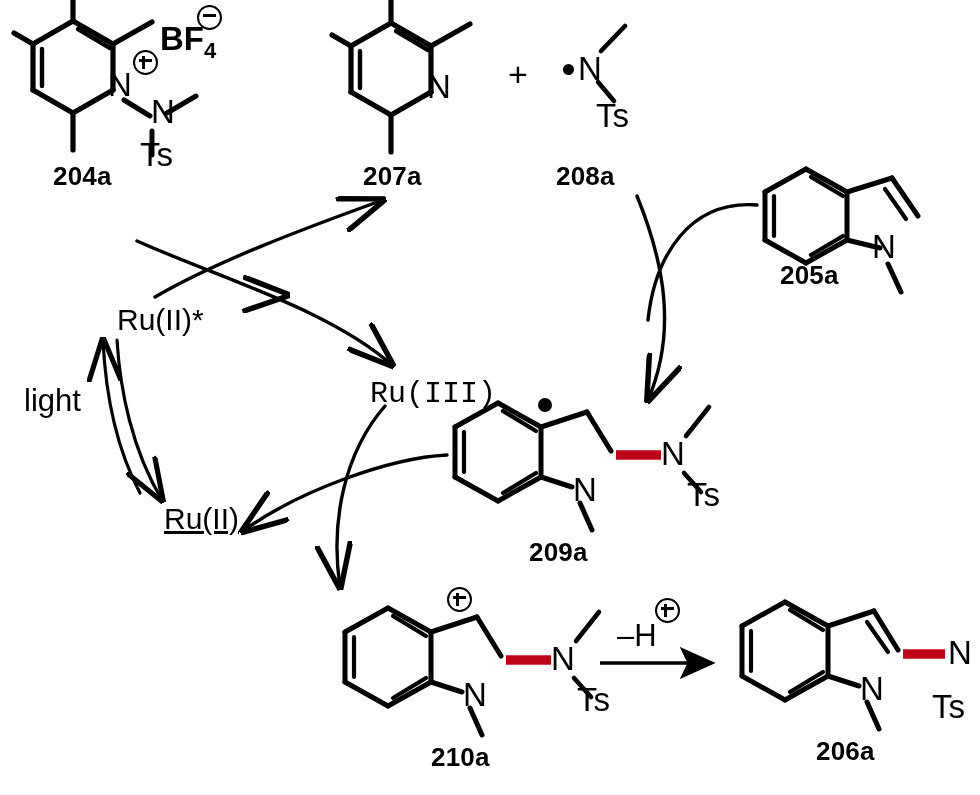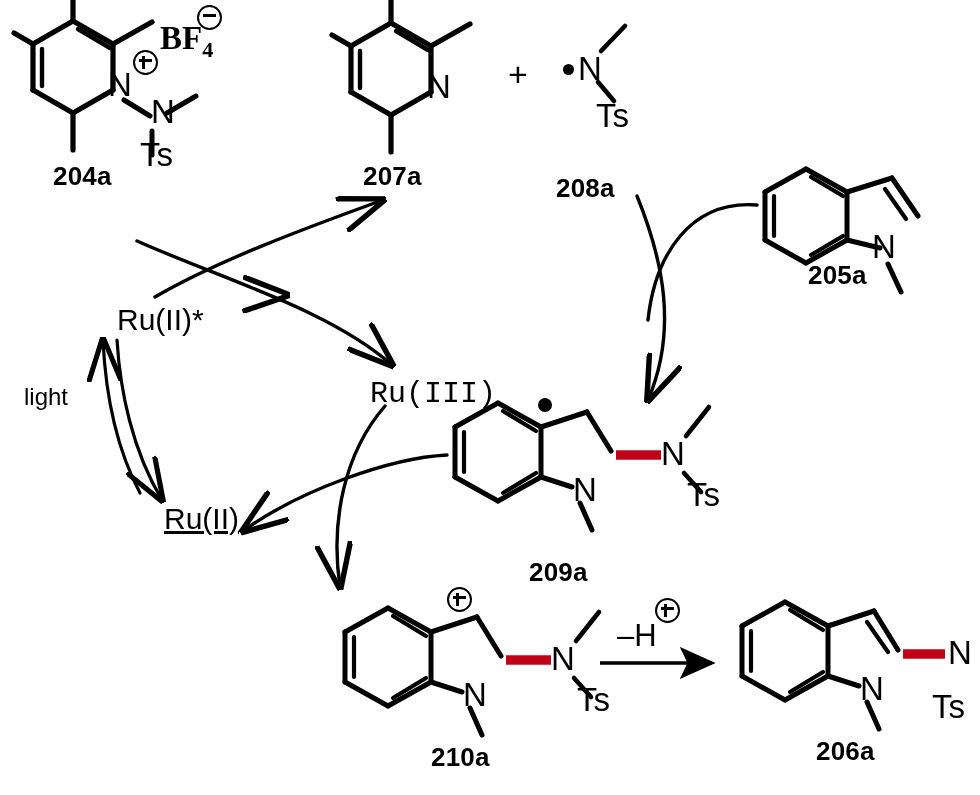--- a/index.html
+++ b/index.html
@@ -36,32 +36,31 @@
     letter-spacing: 0.2px;
   }
   .atom {
     font-size: 33px;
   }
   .ru {
     font-size: 30px;
     margin-left: 16px;
   }
   .light {
-    font-size: 24px;
+    font-size: 31px;
   }
   .plus-sign {
     font-size: 34px;
   }
   .minusH {
     font-size: 31px;
   }
   .bf4 {
     font-size: 33px;
     font-weight: bold;
-    font-family: Liberation Serif, serif;
   }
   .bf4 sub {
     font-size: 22px;
     font-weight: bold;
   }
   .circ {
     display: inline-block;
     width: 21px;
     height: 21px;
     border: 2.4px solid #000;
@@ -301,35 +300,35 @@
   <div class="lbl cmpd-id" style="left:53px; top:163px;">204a</div>
 
   <div class="lbl atom" style="left:427px; top:70px;">N</div>
   <div class="lbl cmpd-id" style="left:363px; top:163px;">207a</div>
 
   <div class="lbl plus-sign" style="left:508px; top:57px;">+</div>
 
   <div class="lbl" style="left:563px; top:61px;"><span class="radical-dot"></span></div>
   <div class="lbl atom" style="left:578px; top:52px;">N</div>
   <div class="lbl atom" style="left:596px; top:99px;">Ts</div>
-  <div class="lbl cmpd-id" style="left:556px; top:163px;margin-top:12px;">208a</div>
+  <div class="lbl cmpd-id" style="left:556px; top:163px;">208a</div>
 
   <div class="lbl atom" style="left:872px; top:230px;">N</div>
-  <div class="lbl cmpd-id" style="left:808px; top:262px;">205a</div>
+  <div class="lbl cmpd-id" style="left:780px; top:262px;">205a</div>
 
   <div class="lbl ru" style="left:101px; top:305px;">Ru(II)*</div>
   <div class="lbl ru" style="left:354px; top:379px;font-family:Liberation Mono, monospace;">Ru(III)</div>
   <div class="lbl ru" style="left:148px; top:504px;text-decoration:underline;">Ru(II)</div>
   <div class="lbl light" style="left:24px; top:385px;">light</div>
 
   <div class="lbl" style="left:538px; top:396px;"><span class="radical-dot" style="width:14px;height:14px;"></span></div>
   <div class="lbl atom" style="left:573px; top:473px;">N</div>
   <div class="lbl atom" style="left:661px; top:437px;">N</div>
   <div class="lbl atom" style="left:687px; top:478px;">Ts</div>
-  <div class="lbl cmpd-id" style="left:529px; top:539px;margin-top:20px;">209a</div>
+  <div class="lbl cmpd-id" style="left:529px; top:539px;">209a</div>
 
   <div class="lbl" style="left:447px; top:587px;"><span class="circ plus"></span></div>
   <div class="lbl atom" style="left:463px; top:678px;">N</div>
   <div class="lbl atom" style="left:551px; top:642px;">N</div>
   <div class="lbl atom" style="left:577px; top:683px;">Ts</div>
   <div class="lbl cmpd-id" style="left:419px; top:744px;margin-left:12px;">210a</div>
 
   <div class="lbl minusH" style="left:617px; top:620px;">–H</div>
   <div class="lbl" style="left:655px; top:598px;"><span class="circ plus"></span></div>
 

